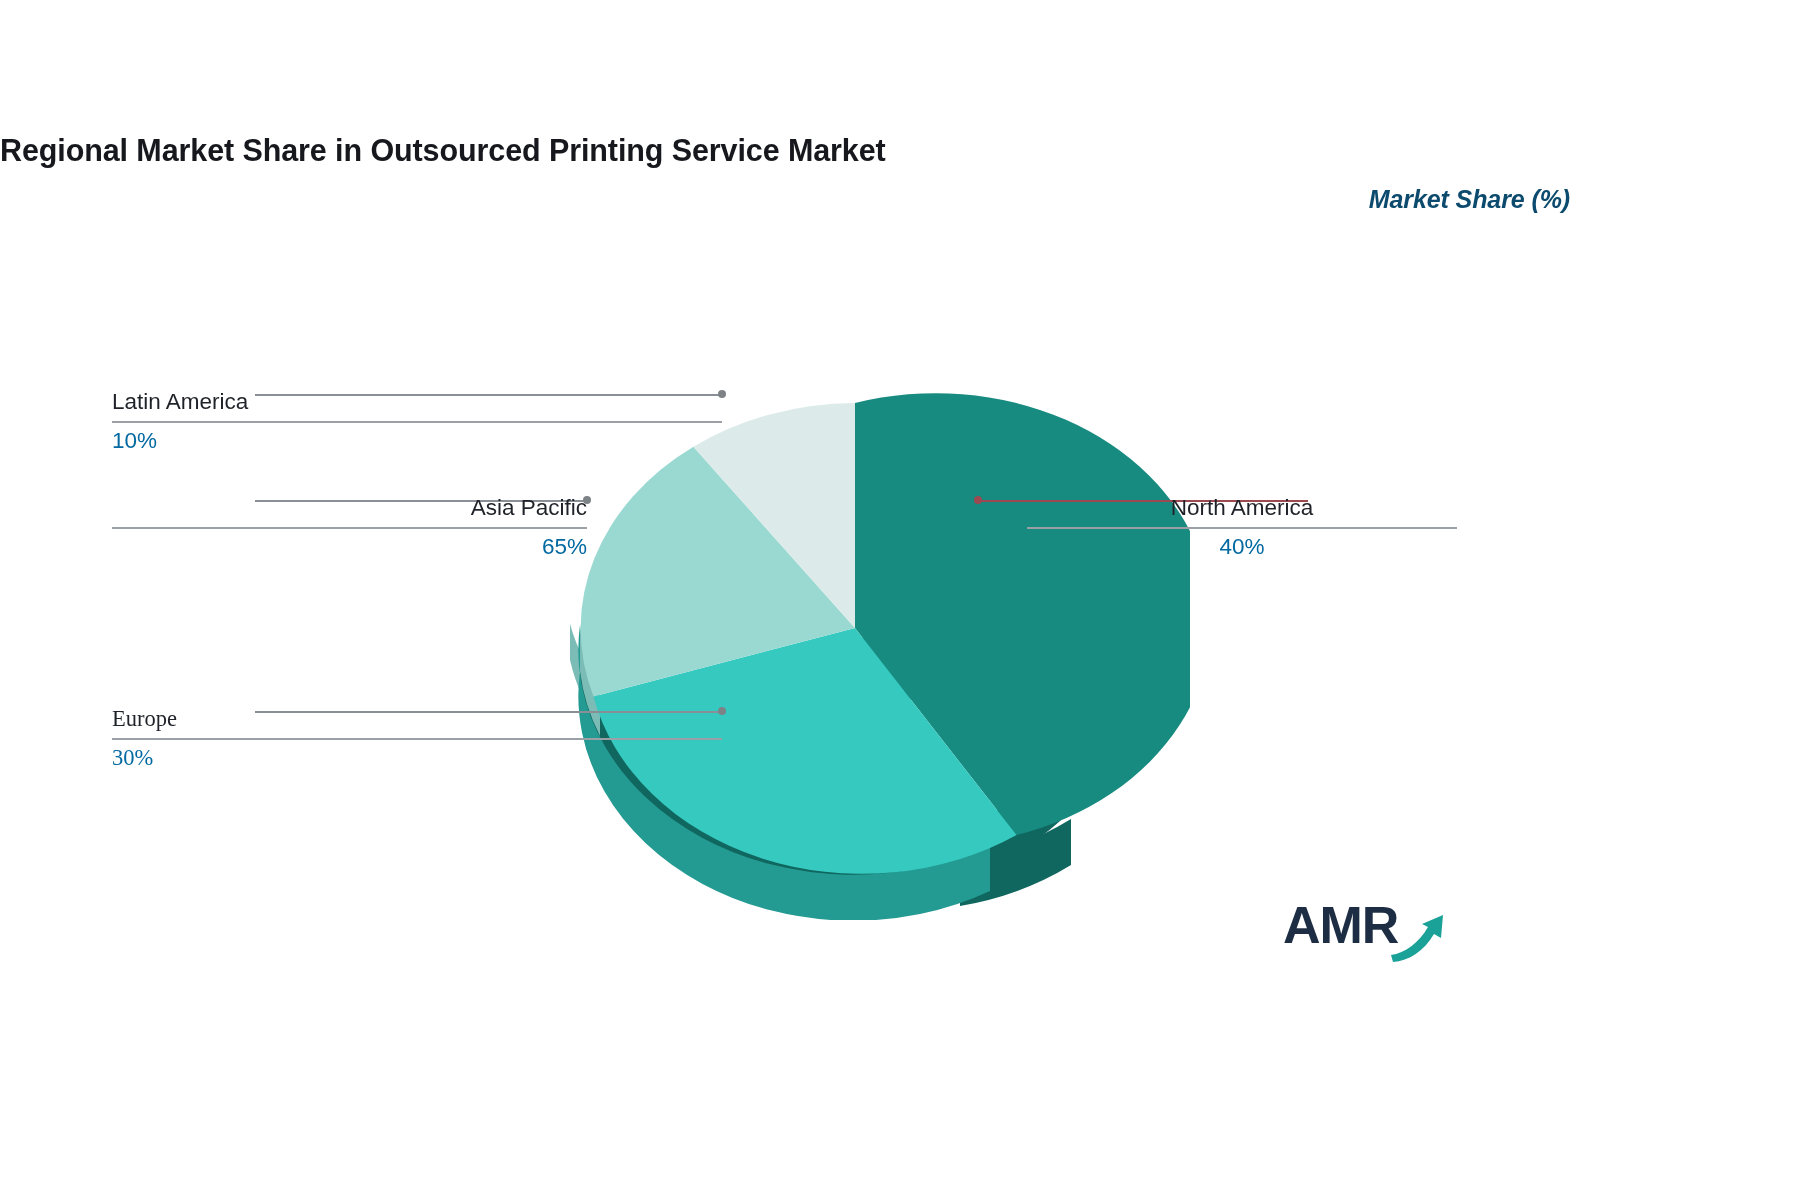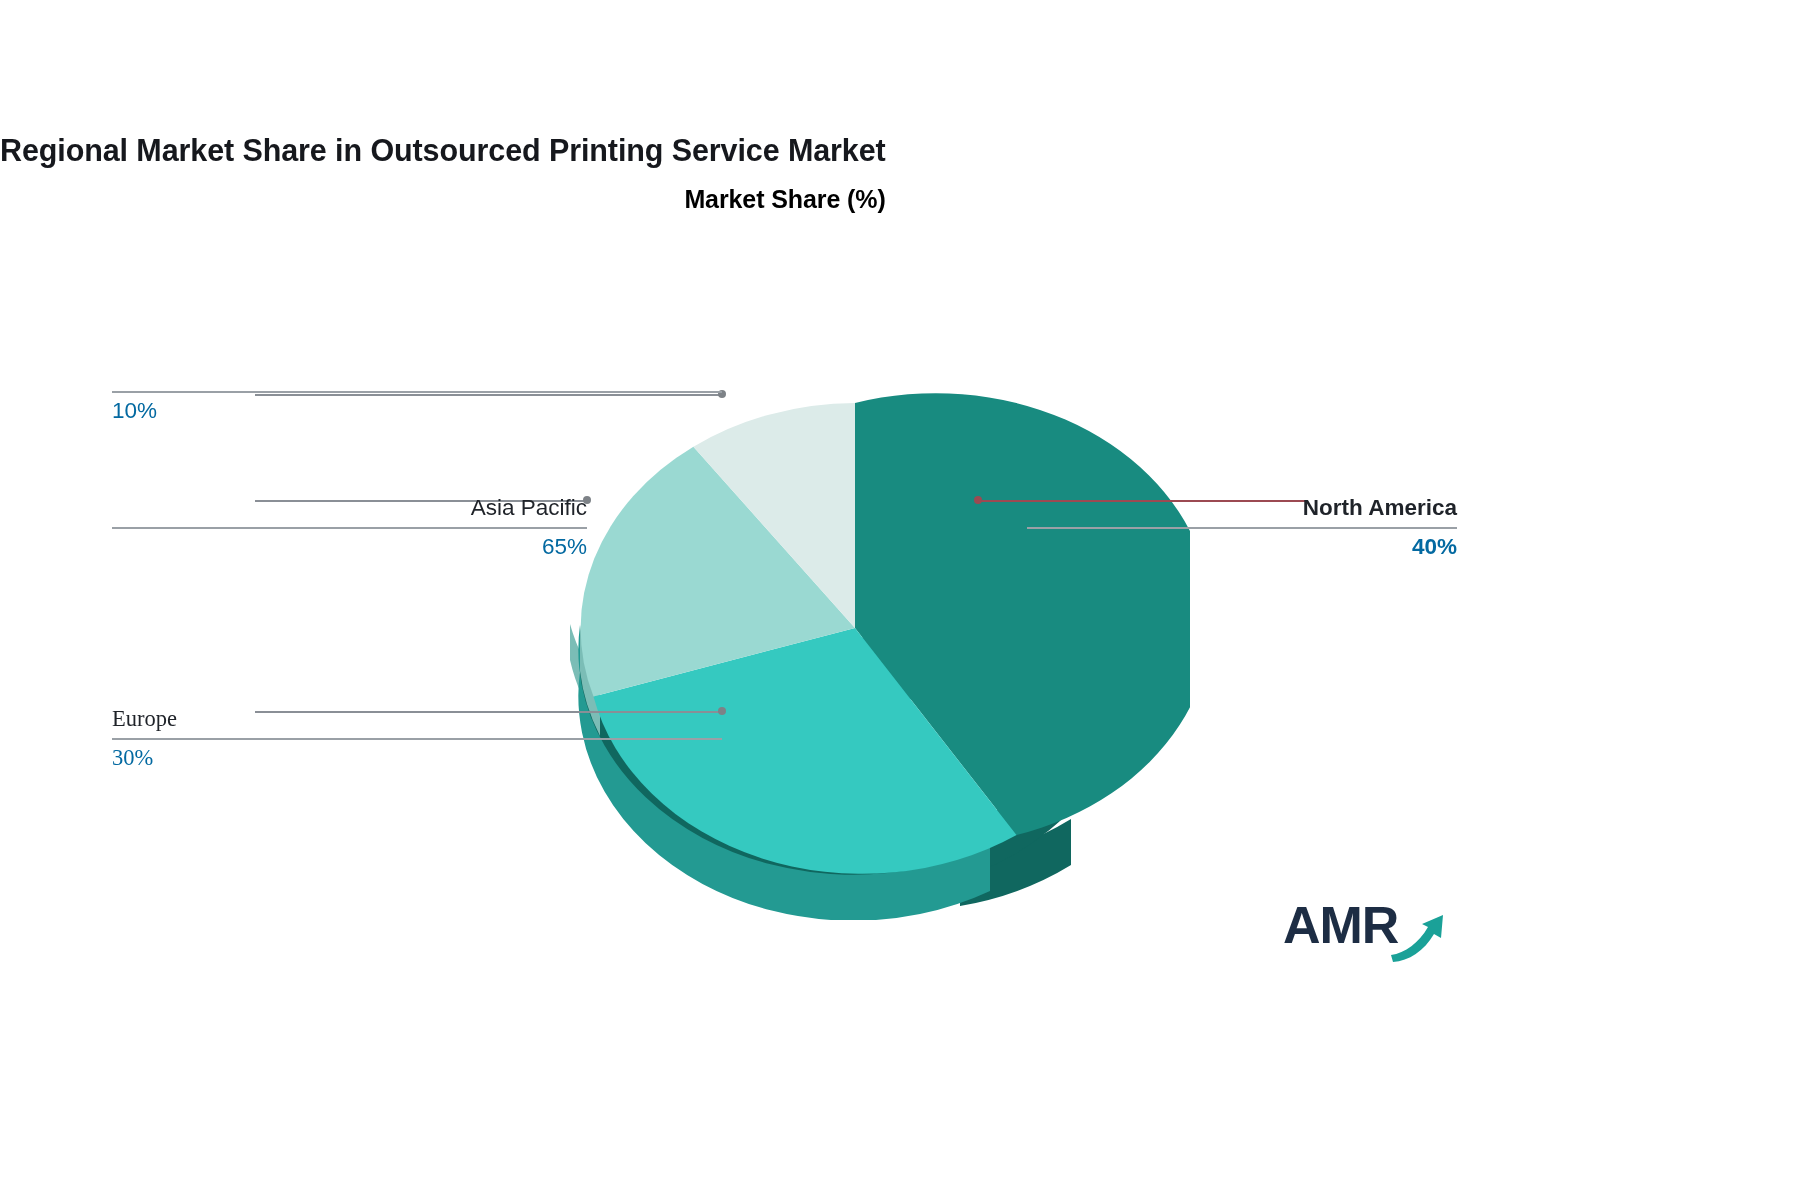--- a/index.html
+++ b/index.html
@@ -33,26 +33,27 @@
     font-weight: bold;
     color: #16181d;
     letter-spacing: -0.1px;
     white-space: nowrap;
   }
   #chart-subtitle {
     position: absolute;
     left: 0;
     top: 185px;
     width: 1570px;
-    text-align: center;
+    text-align: right;
     font-size: 25px;
     font-weight: bold;
-    color: #000000;
+    color: #0c4a6e;
     letter-spacing: -0.1px;
     white-space: nowrap;
+    font-style: italic;
   }
 
   
   #pie-wrap {
     position: absolute;
     left: 570px;
     top: 360px;
     width: 620px;
     height: 560px;
   }
@@ -76,21 +77,21 @@
     margin-bottom: 3px;
     width: 100%;
   }
   .callout .cl-value {
     font-size: 22.5px;
     color: #0369a1;
     line-height: 30px;
     white-space: nowrap;
   }
   .callout.left { text-align: left; }
-  .callout.right { text-align: right; font-weight: bold; }
+  .callout.right { text-align: center; }
 
   #callout-latin-america { left: 112px; top: 387px; width: 610px; }
   #callout-asia-pacific  { left: 112px; top: 493px; width: 475px; text-align: right; }
   #callout-europe        { left: 112px; top: 704px; width: 610px; font-family: Liberation Serif, serif; }
   #callout-north-america { left: 1027px; top: 493px; width: 430px; }
 
   
   .leader {
     position: absolute;
     height: 1.6px;
@@ -169,20 +170,21 @@
   <div class="leader" style="left:255px; top:500px; width:335px;"></div>
   <div class="leader-dot" style="left:583px; top:496px;"></div>
 
   <div class="leader" style="left:255px; top:711px; width:470px;"></div>
   <div class="leader-dot" style="left:718px; top:707px;"></div>
 
   <div class="leader accent" style="left:978px; top:500px; width:330px;"></div>
   <div class="leader-dot accent" style="left:974px; top:496px;"></div>
 
   <div class="callout left" id="callout-latin-america">
+    <div class="cl-name">Latin America</div>
     <div class="cl-rule"></div>
     <div class="cl-value">10%</div>
   </div>
 
   <div class="callout left" id="callout-asia-pacific">
     <div class="cl-name">Asia Pacific</div>
     <div class="cl-rule"></div>
     <div class="cl-value">65%</div>
   </div>
 

